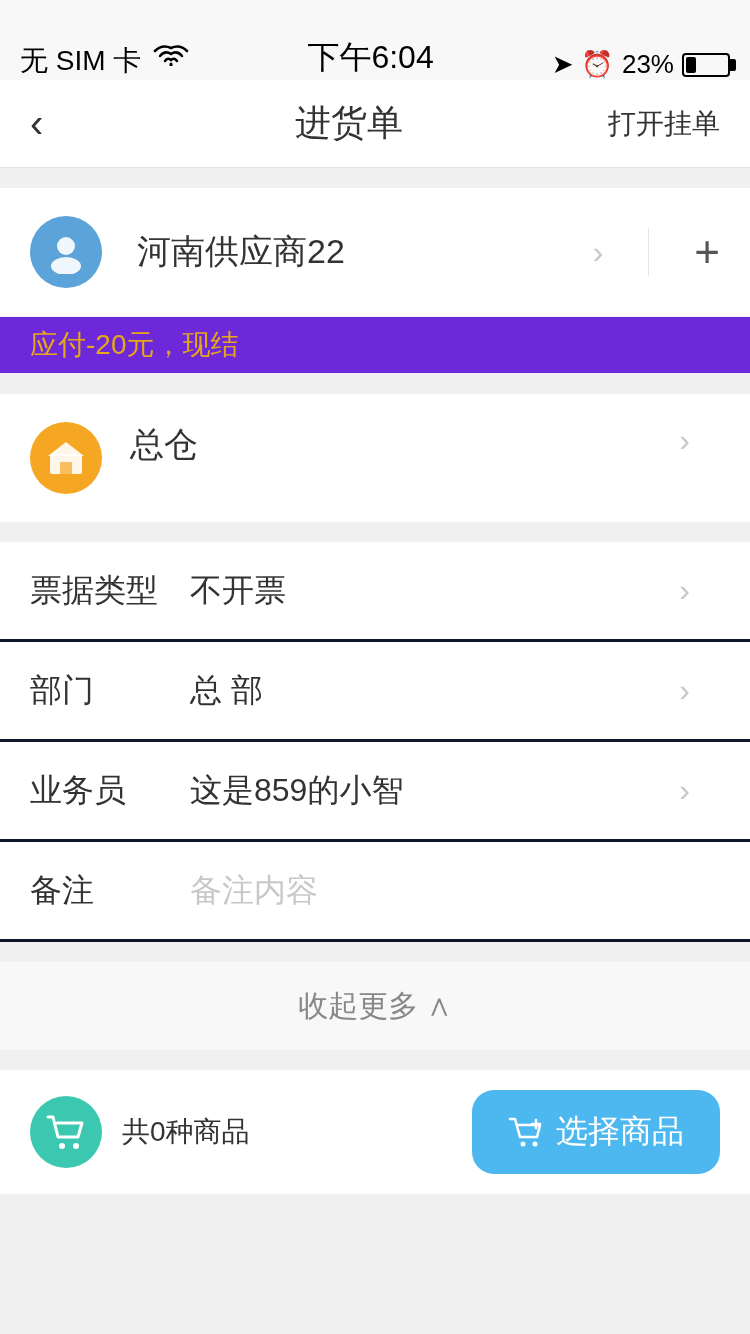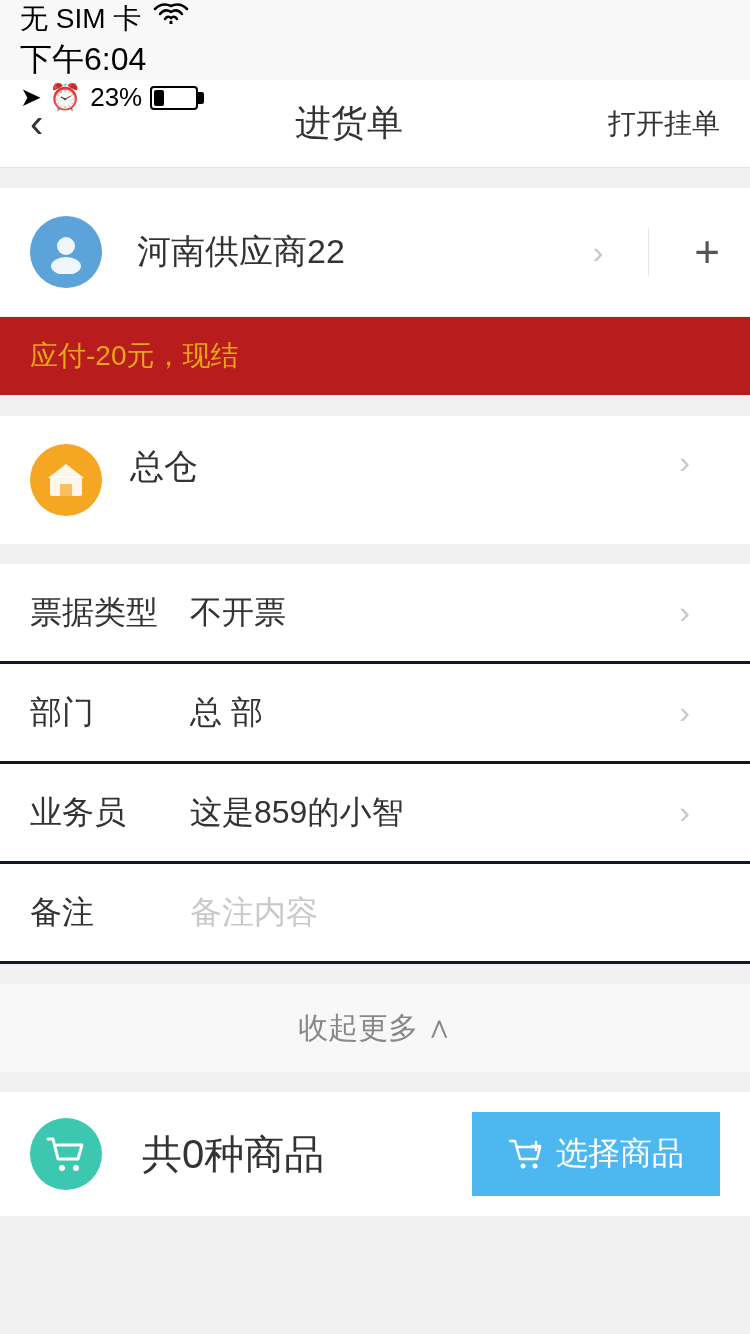--- a/index.html
+++ b/index.html
@@ -11,26 +11,25 @@
       background: #f0f0f0;
       font-size: 32px;
     }
 
     
     .status-bar {
       width: 100%;
       height: 80px;
       background: #f8f8f8;
       display: flex;
-      align-items: flex-start;
+      align-items: flex-end;
       justify-content: space-between;
       padding: 0 20px;
       font-size: 28px;
       color: #000;
-      flex-direction: column;
     }
     .status-left { display: flex; align-items: center; gap: 12px; }
     .status-center { font-size: 32px; font-weight: 400; }
     .status-right { display: flex; align-items: center; gap: 8px; font-size: 26px; }
     .battery-icon {
       width: 48px;
       height: 24px;
       border: 2px solid #000;
       border-radius: 4px;
       position: relative;
@@ -130,22 +129,22 @@
     }
     .plus-btn {
       font-size: 44px;
       color: #555;
       cursor: pointer;
       line-height: 1;
     }
 
     
     .warning-banner {
-      background: #b91c1c;
-      padding: 20px 30px;
+      background: #6d28d9;
+      padding: 9px 30px;
       font-size: 28px;
       color: #e6a817;
     }
 
     
     .warehouse-row {
       display: flex;
       align-items: flex-start;
       padding: 28px 30px;
       background: #fff;
@@ -228,30 +227,29 @@
       background: #3cc8b0;
       display: flex;
       align-items: center;
       justify-content: center;
       margin-right: 20px;
       flex-shrink: 0;
       font-size: 36px;
     }
     .product-count {
       flex: 1;
-      font-size: 40px;
-      color: #333;
-      margin-left: 20px;
+      font-size: 28px;
+      color: #333;
     }
     .select-btn {
       background: #4db8f0;
       color: #fff;
       font-size: 32px;
       padding: 20px 36px;
-      border-radius: 0;
+      border-radius: 22px;
       display: flex;
       align-items: center;
       gap: 12px;
       cursor: pointer;
     }
 
     
     .gray-area {
       background: #f0f0f0;
       flex: 1;

